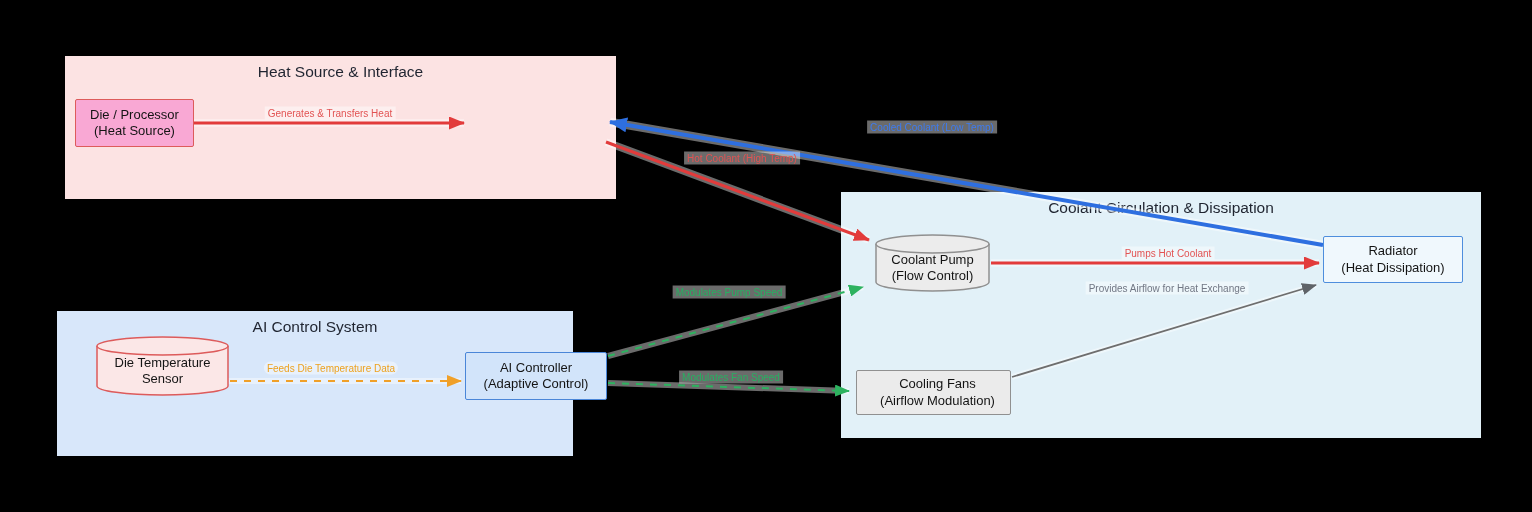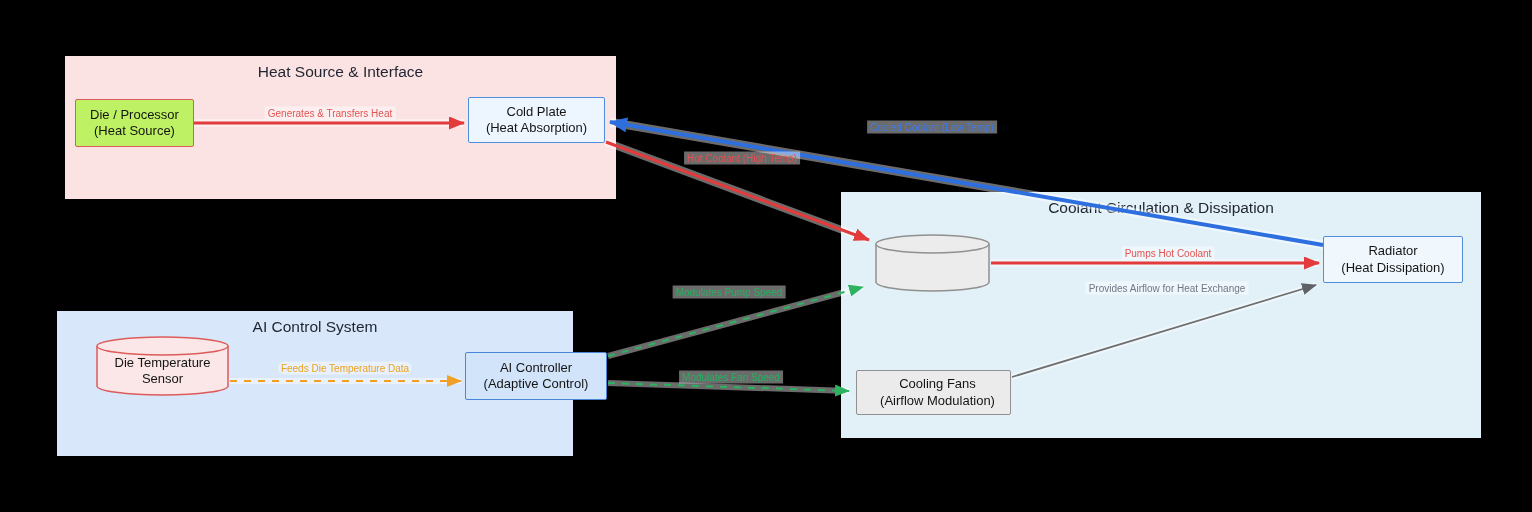--- a/index.html
+++ b/index.html
@@ -10,21 +10,21 @@
   .subgraph { position:absolute; }
   .subgraph .sg-title { position:absolute; top:7px; left:0; right:0; text-align:center;
     font-size:15.5px; color:#1f2430; }
   .sg-heat    { left:65px;  top:56px;  width:551px; height:143px; background:#fce3e3; }
   .sg-ai      { left:57px;  top:311px; width:516px; height:145px; background:#d8e7fa; }
   .sg-coolant { left:841px; top:192px; width:640px; height:246px; background:#e2f1f8; }
 
   .node { position:absolute; display:flex; align-items:center; justify-content:center;
     text-align:center; font-size:13px; line-height:1.25; color:#141414;
     white-space:pre-line; border-radius:2px; }
-  .n-die        { left:75px;   top:99px;  width:119px; height:48px; background:#bef264; border:1.5px solid #dd5b5b; }
+  .n-die        { left:75px;   top:99px;  width:119px; height:48px; background:#f9a8d4; border:1.5px solid #dd5b5b; }
   .n-coldplate  { left:468px;  top:97px;  width:137px; height:46px; background:#edf5fe; border:1.5px solid #4e8edd; }
   .n-controller { left:465px;  top:352px; width:142px; height:48px; background:#d2e4fa; border:1.5px solid #4a86d8; }
   .n-radiator   { left:1323px; top:236px; width:140px; height:47px; background:#f0f8fd; border:1.5px solid #4e8edd; }
   .n-fans       { left:856px;  top:370px; width:155px; height:45px; background:#ebebeb; border:1.5px solid #909090;padding-left:8px; }
 
   .cylinder { position:absolute; }
   .cyl-sensor { left:68px;  top:336px; width:133px; height:60px;margin-left:28px; }
   .cyl-pump   { left:875px; top:234px; width:115px; height:58px; }
   .cylinder svg { position:absolute; left:0; top:0; }
   .cyl-label { position:absolute; left:0; right:0; top:14px; bottom:4px;
@@ -99,22 +99,20 @@
     <path class="line e-blue" d="M1323,245 L610,122" marker-end="url(#arr-blue)"></path>
     <path class="line e-red" d="M991,263 L1319,263" marker-end="url(#arr-red)"></path>
     <path class="line e-gray" d="M1012,377 L1316,285" marker-end="url(#arr-gray)"></path>
     <path class="line e-orange" d="M202,381 L461,381" marker-end="url(#arr-orange)"></path>
     <path class="line e-green" d="M608,356 L863,287" marker-end="url(#arr-green)"></path>
     <path class="line e-green" d="M608,383 L849,391" marker-end="url(#arr-green)"></path>
   </svg>
 
   <div class="node n-die">Die / Processor
 (Heat Source)</div>
-  <div class="node n-coldplate">Cold Plate
-(Heat Absorption)</div>
   <div class="node n-controller">AI Controller
 (Adaptive Control)</div>
   <div class="node n-radiator">Radiator
 (Heat Dissipation)</div>
   <div class="node n-fans">Cooling Fans
 (Airflow Modulation)</div>
 
   <div class="cylinder cyl-sensor">
     <svg width="133" height="60" viewBox="0 0 133 60">
       <path d="M1,10 L1,50 A65.5,9 0 0 0 132,50 L132,10" fill="#fbe7e7" stroke="#dd5b5b" stroke-width="1.5"></path>
@@ -122,24 +120,26 @@
     </svg>
     <div class="cyl-label">Die Temperature
 Sensor</div>
   </div>
 
   <div class="cylinder cyl-pump">
     <svg width="115" height="58" viewBox="0 0 115 58">
       <path d="M1,10 L1,48 A56.5,9 0 0 0 114,48 L114,10" fill="#ececec" stroke="#909090" stroke-width="1.5"></path>
       <ellipse cx="57.5" cy="10" rx="56.5" ry="9" fill="#ececec" stroke="#909090" stroke-width="1.5"></ellipse>
     </svg>
+    <div class="cyl-label">Coolant Pump
+(Flow Control)</div>
   </div>
 
   <div class="edge-label t-red" style="left:330px;  top:113px;">Generates &amp; Transfers Heat</div>
   <div class="edge-label t-red" style="left:742px;  top:158px;">Hot Coolant (High Temp)</div>
   <div class="edge-label t-blue" style="left:932px;  top:127px;">Cooled Coolant (Low Temp)</div>
   <div class="edge-label t-red" style="left:1168px; top:253px;">Pumps Hot Coolant</div>
   <div class="edge-label t-gray" style="left:1167px; top:288px;">Provides Airflow for Heat Exchange</div>
-  <div class="edge-label t-orange" style="left:345px;  top:368px;border-radius:8px;">Feeds Die Temperature Data</div>
+  <div class="edge-label t-orange" style="left:331px;  top:368px;border-radius:8px;">Feeds Die Temperature Data</div>
   <div class="edge-label t-green" style="left:729px;  top:292px;">Modulates Pump Speed</div>
   <div class="edge-label t-green" style="left:731px;  top:377px;">Modulates Fan Speed</div>
 
 </div>
 
 </body></html>

